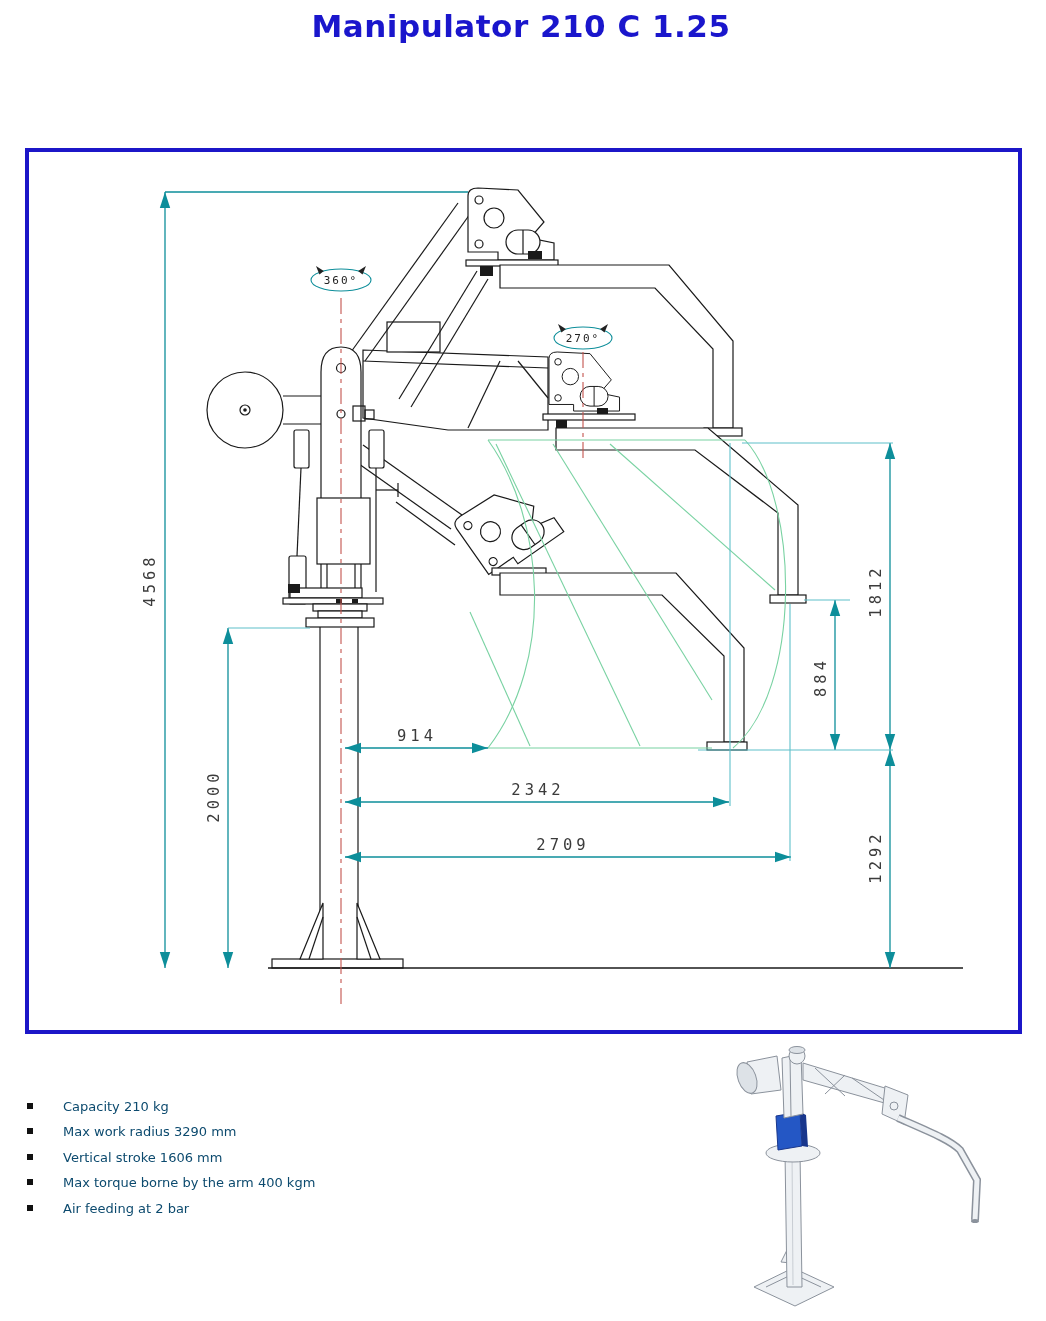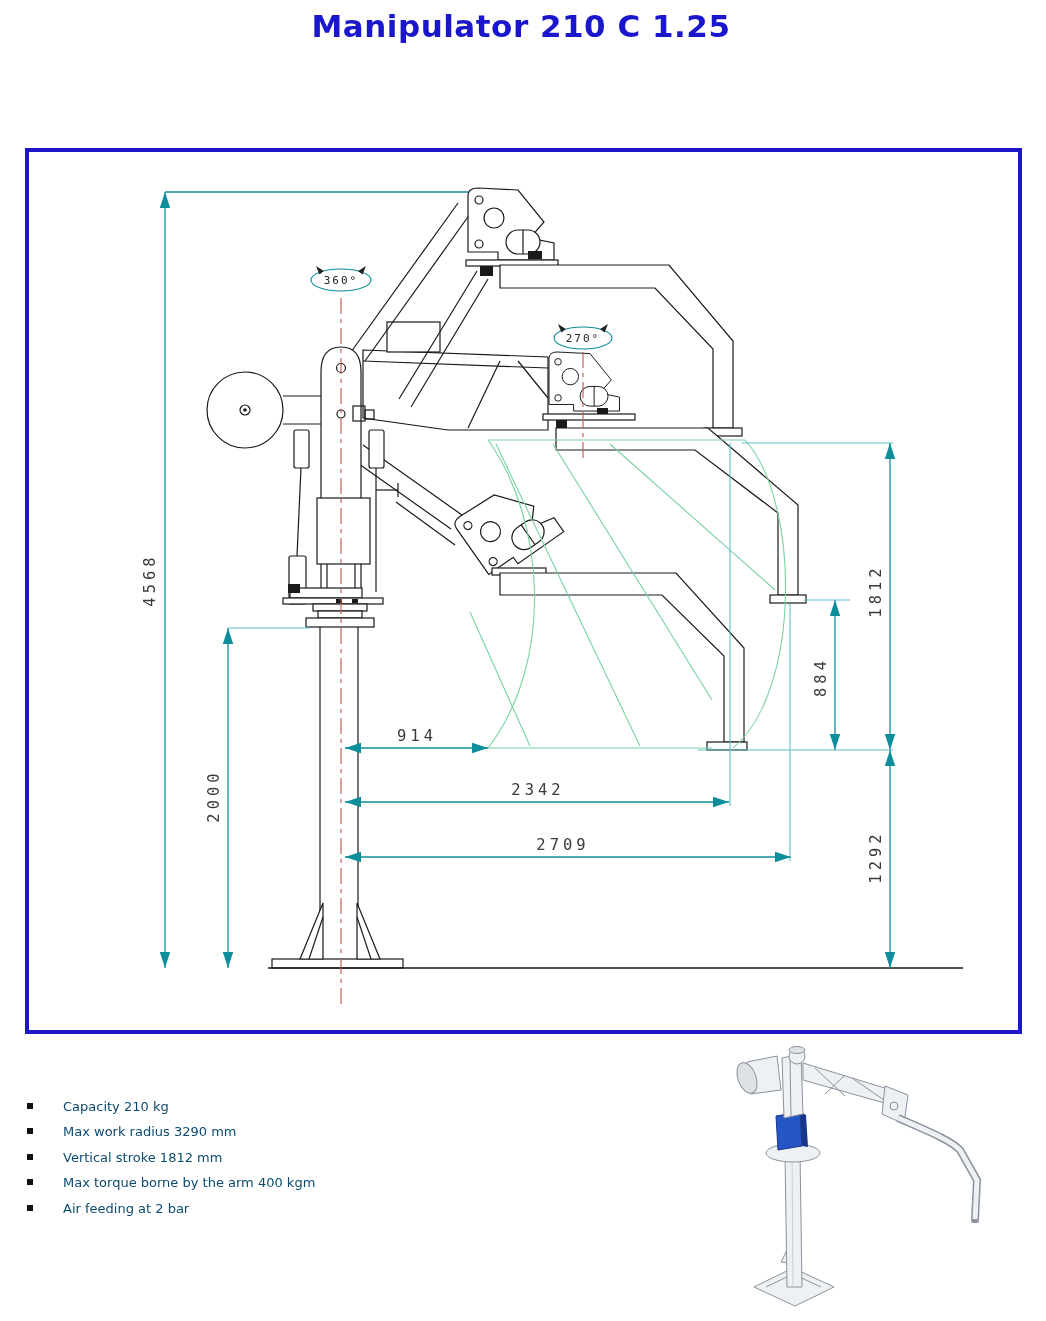--- a/index.html
+++ b/index.html
@@ -224,21 +224,21 @@
         <use href="#arr" transform="translate(558,324) rotate(-40) scale(0.55)" fill="#222"></use>
         <use href="#arr" transform="translate(608,324) rotate(40) scale(0.55)" fill="#222"></use>
         <text class="atxt" x="583" y="342" text-anchor="middle">270°</text>
       </g>
     </svg>
   </div>
 
   <ul class="specs">
     <li><span class="bullet"></span><span>Capacity 210 kg</span></li>
     <li><span class="bullet"></span><span>Max work radius 3290 mm</span></li>
-    <li><span class="bullet"></span><span>Vertical stroke 1812 mm</span></li>
+    <li><span class="bullet"></span><span>Vertical stroke 1606 mm</span></li>
     <li><span class="bullet"></span><span>Max torque borne by the arm 400 kgm</span></li>
     <li><span class="bullet"></span><span>Air feeding at 2 bar</span></li>
   </ul>
 
   <svg class="render" width="346" height="281" viewBox="700 1040 346 281">
     <g>
       <path d="M754,1287 L793,1268 L834,1287 L795,1306 Z" class="rg"></path>
       <path d="M766,1287 L793,1274 L821,1287" class="rgl"></path>
       <path d="M781,1262 L793,1238 L801,1264 Z" class="rg"></path>
     </g>

